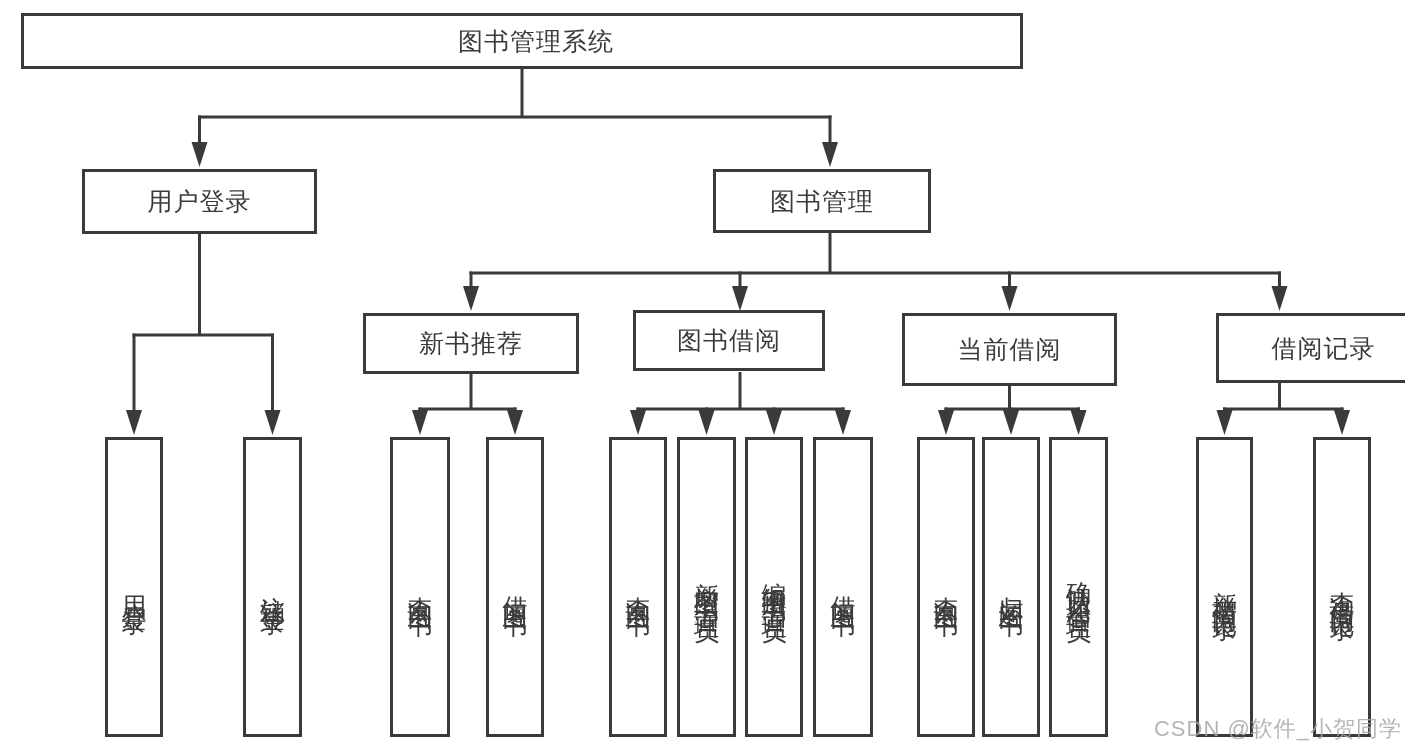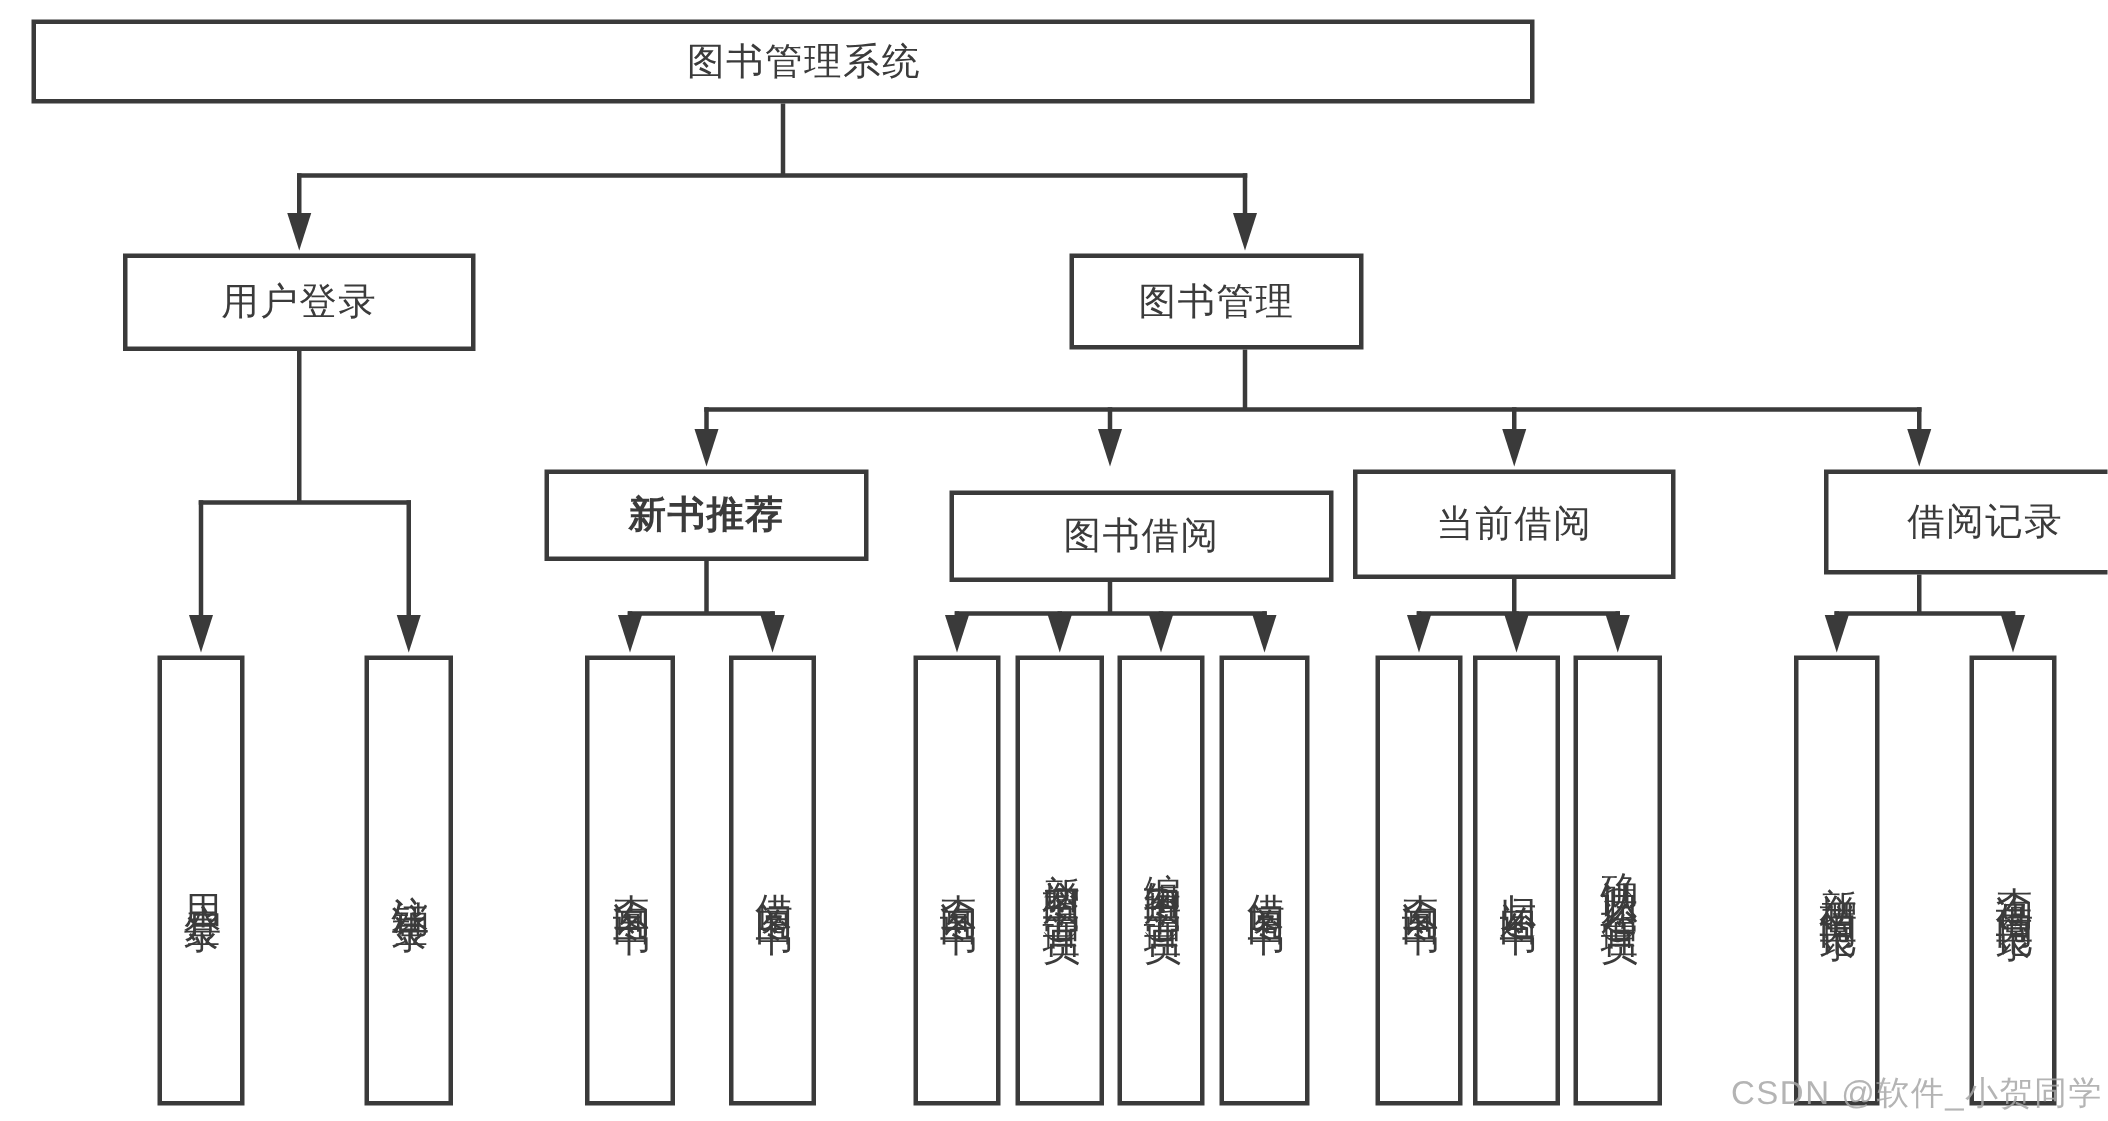--- a/index.html
+++ b/index.html
@@ -87,27 +87,27 @@
       <polygon points="1342,435 1334,410 1350,410" fill="#3a3a3a"></polygon>
     </svg>
 
   <div class="watermark" style="color: rgb(168, 168, 168); margin-left: 12px;">CSDN @软件_小贺同学</div>
 <div class="node" style="left: 21px; top: 13px; width: 1002px; height: 56px; border-color: rgb(58, 58, 58); background: rgb(255, 255, 255); color: rgb(59, 59, 59); padding-left: 28px;">
       <span>图书管理系统</span>
     </div>
     <div class="node" style="left: 82px; top: 169px; width: 235px; height: 65px; border-color: rgb(58, 58, 58); background: rgb(255, 255, 255); color: rgb(59, 59, 59);">
       <span>用户登录</span>
     </div>
-    <div class="node" style="left: 713px; top: 169px; width: 196px; height: 64px; border-color: rgb(58, 58, 58); background: rgb(255, 255, 255); color: rgb(59, 59, 59);">
+    <div class="node" style="left: 713px; top: 169px; width: 218px; height: 64px; border-color: rgb(58, 58, 58); background: rgb(255, 255, 255); color: rgb(59, 59, 59);">
       <span>图书管理</span>
     </div>
-    <div class="node" style="left: 363px; top: 313px; width: 216px; height: 61px; border-color: rgb(58, 58, 58); background: rgb(255, 255, 255); color: rgb(59, 59, 59); font-weight: bold;">
+    <div class="node" style="left: 363px; top: 313px; width: 216px; height: 61px; border-color: rgb(58, 58, 58); background: rgb(255, 255, 255); color: rgb(59, 59, 59);">
       <span>新书推荐</span>
     </div>
-    <div class="node" style="left: 633px; top: 327px; width: 256px; height: 61px; border-color: rgb(58, 58, 58); background: rgb(255, 255, 255); color: rgb(59, 59, 59);">
+    <div class="node" style="left: 633px; top: 310px; width: 192px; height: 61px; border-color: rgb(58, 58, 58); background: rgb(255, 255, 255); color: rgb(59, 59, 59);">
       <span>图书借阅</span>
     </div>
     <div class="node" style="left: 902px; top: 313px; width: 215px; height: 73px; border-color: rgb(58, 58, 58); background: rgb(255, 255, 255); color: rgb(59, 59, 59);">
       <span>当前借阅</span>
     </div>
     <div class="node" style="left: 1172px; top: 313px; width: 215px; height: 70px; border-color: rgb(58, 58, 58); background: rgb(255, 255, 255); color: rgb(59, 59, 59); margin-left: 44px;">
       <span>借阅记录</span>
     </div>
     <div class="node v" style="left: 105px; top: 437px; width: 58px; height: 300px; border-color: rgb(58, 58, 58); background: rgb(255, 255, 255); color: rgb(59, 59, 59);">
       <span>用户登录</span>

